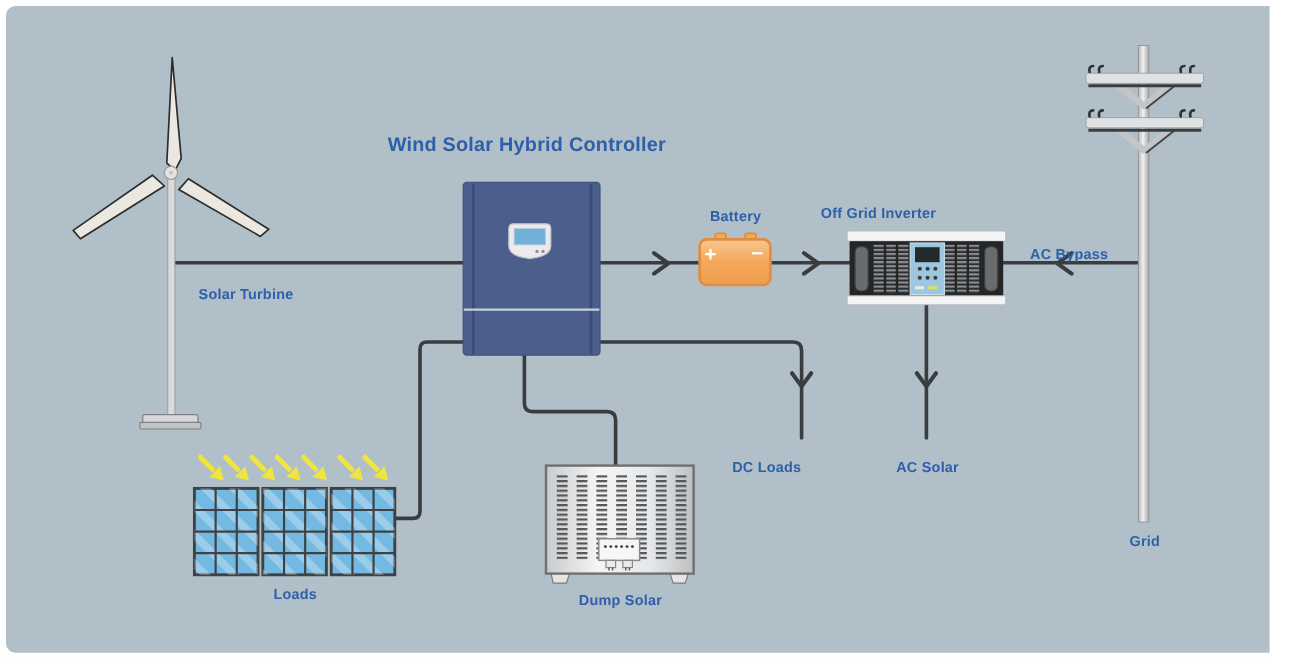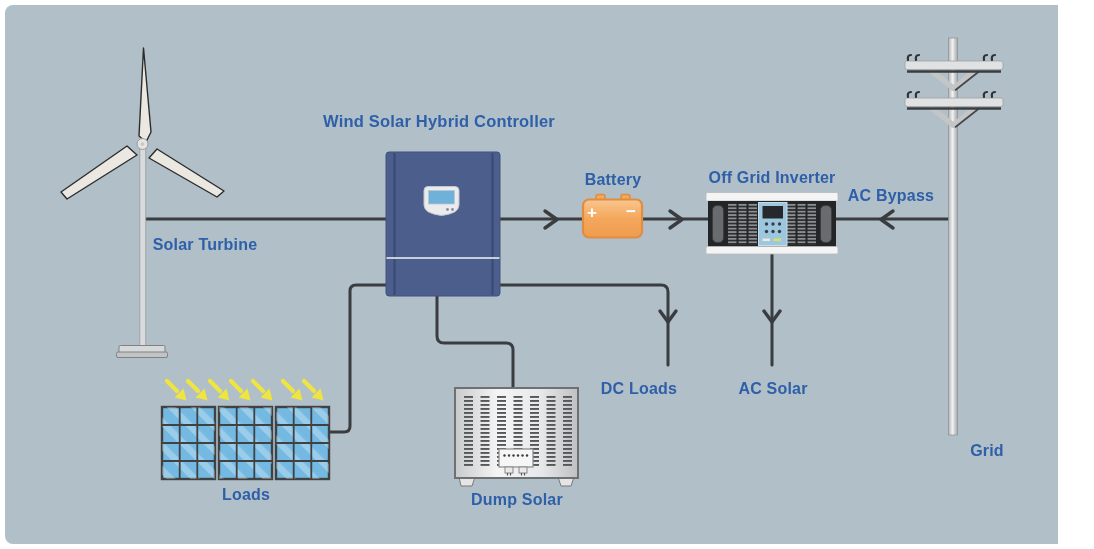--- a/index.html
+++ b/index.html
@@ -2,21 +2,21 @@
 <html><head>
 <meta charset="utf-8">
 <style>
   html,body{margin:0;padding:0;background:#ffffff;}
   .stage{position:relative;width:1058px;height:549px;background:#ffffff;overflow:hidden;
          font-family:"Liberation Sans",sans-serif;}
   .canvas{position:absolute;left:5px;top:5px;width:1084px;height:539px;
           background:#b0bfc8;border-radius:8px;}
   .layer{position:absolute;left:0;top:0;width:1094px;height:549px;}
   .lbl{position:absolute;transform:translate(-50%,-50%);
-       font-weight:bold;font-size:16px;letter-spacing:.2px;
+       font-weight:bold;font-size:12px;letter-spacing:.2px;
        color:#2e5fa8;white-space:nowrap;}
   .lbl.big{font-size:16.5px;}
   .bat-sign{position:absolute;transform:translate(-50%,-50%);
             color:#ffffff;font-weight:bold;font-size:17px;line-height:1;}
 </style>
 </head>
 <body>
 
 <div class="stage">
   <div class="canvas"></div>
@@ -222,23 +222,23 @@
         <rect x="505" y="467" width="8" height="6" fill="#eaeaea" stroke="#88898b"></rect>
         <rect x="519" y="467" width="8" height="6" fill="#eaeaea" stroke="#88898b"></rect>
         <path d="M507.5 473 v2.5 M510.5 473 v2.5 M521.5 473 v2.5 M524.5 473 v2.5" stroke="#55575a" stroke-width="1.2"></path>
       </g>
     </g>
   </svg>
 
   <div class="lbl big" style="left:439px;top:121px;">Wind Solar Hybrid Controller</div>
   <div class="lbl" style="left:205px;top:245px;">Solar Turbine</div>
   <div class="lbl" style="left:613px;top:180px;">Battery</div>
-  <div class="lbl" style="left:772px;top:178px;">Off Grid Inverter</div>
-  <div class="lbl" style="left:891px;top:196px;">AC Bypass</div>
+  <div class="lbl" style="left:732px;top:178px;">Off Grid Inverter</div>
+  <div class="lbl" style="left:891px;top:212px;">AC Bypass</div>
   <div class="lbl" style="left:639px;top:389px;">DC Loads</div>
   <div class="lbl" style="left:773px;top:389px;">AC Solar</div>
   <div class="lbl" style="left:246px;top:495px;">Loads</div>
   <div class="lbl" style="left:517px;top:500px;">Dump Solar</div>
-  <div class="lbl" style="left:954px;top:451px;margin-left:33px;">Grid</div>
+  <div class="lbl" style="left:954px;top:451px;">Grid</div>
 
   <div class="bat-sign" style="left:592px;top:212px;">+</div>
   <div class="bat-sign" style="left:631px;top:211px;">−</div>
 </div>
 
 </body></html>

